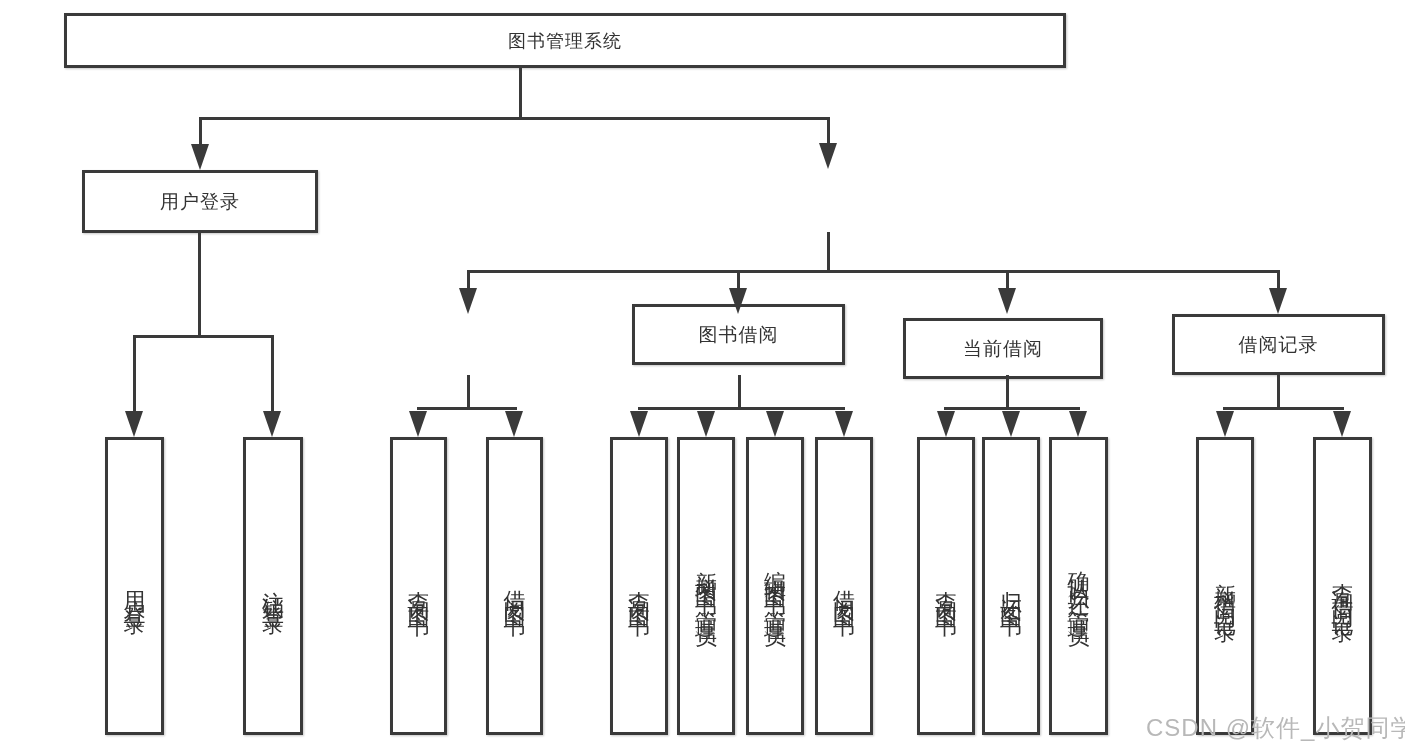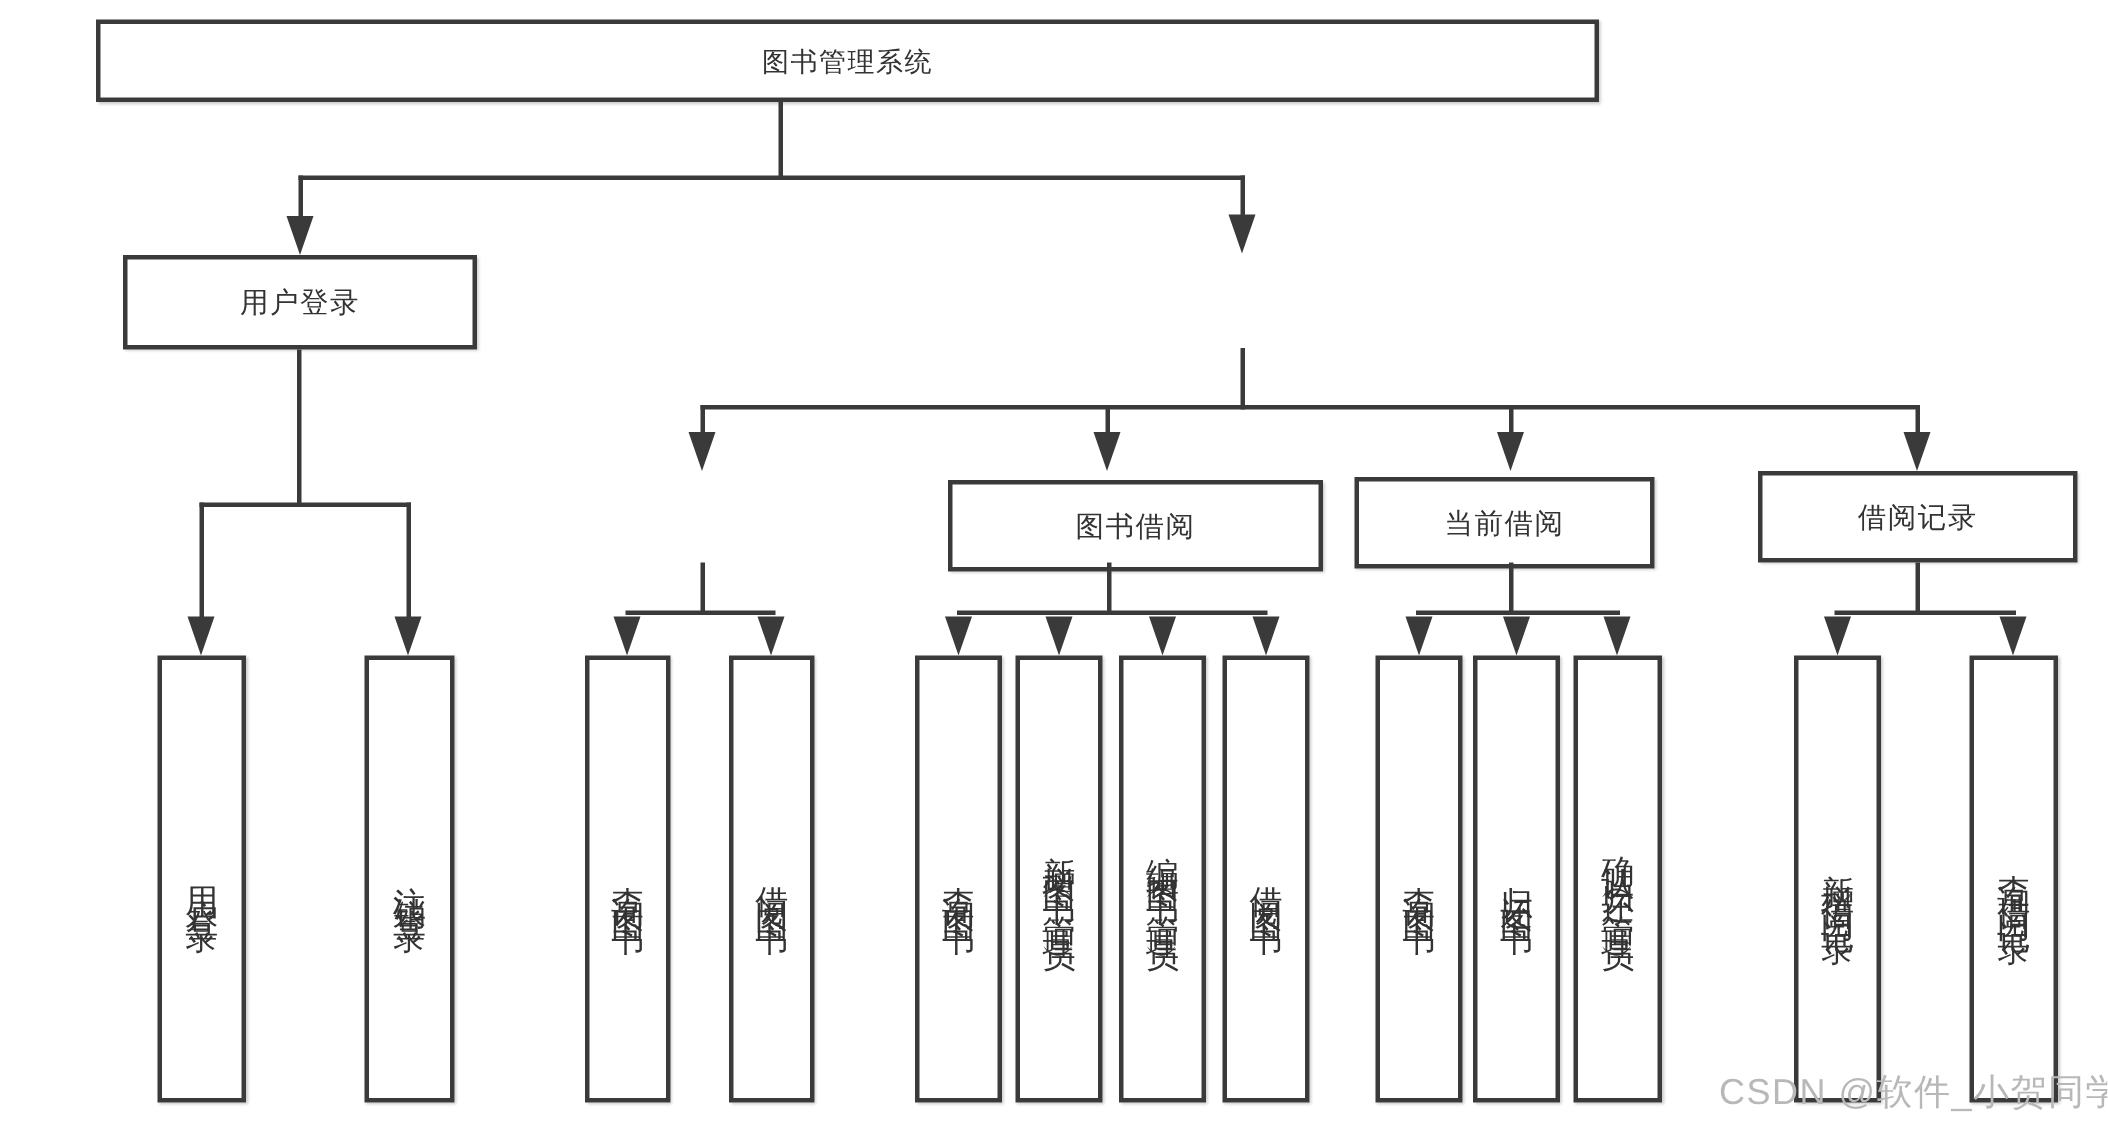--- a/index.html
+++ b/index.html
@@ -58,21 +58,21 @@
 </style>
 </head>
 <body>
 
 <div class="canvas">
 
   <div class="box hbox root" style="left:20px;top:13px;width:1002px;height:55px;margin-left:44px;">图书管理系统</div>
 
   <div class="box hbox" style="left:82px;top:170px;width:236px;height:63px;">用户登录</div>
 
-  <div class="box hbox" style="left:632px;top:320px;width:250px;height:61px;">图书借阅</div>
+  <div class="box hbox" style="left:632px;top:304px;width:213px;height:61px;">图书借阅</div>
   <div class="box hbox" style="left:903px;top:318px;width:200px;height:61px;">当前借阅</div>
   <div class="box hbox" style="left:1172px;top:314px;width:213px;height:61px;">借阅记录</div>
 
   <div class="box vbox" style="left:105px;top:437px;width:59px;height:298px;">用户登录</div>
   <div class="box vbox" style="left:243px;top:437px;width:60px;height:298px;">注销登录</div>
 
   <div class="box vbox" style="left:390px;top:437px;width:57px;height:298px;">查询图书</div>
   <div class="box vbox" style="left:486px;top:437px;width:57px;height:298px;">借阅图书</div>
 
   <div class="box vbox" style="left:610px;top:437px;width:58px;height:298px;">查询图书</div>

